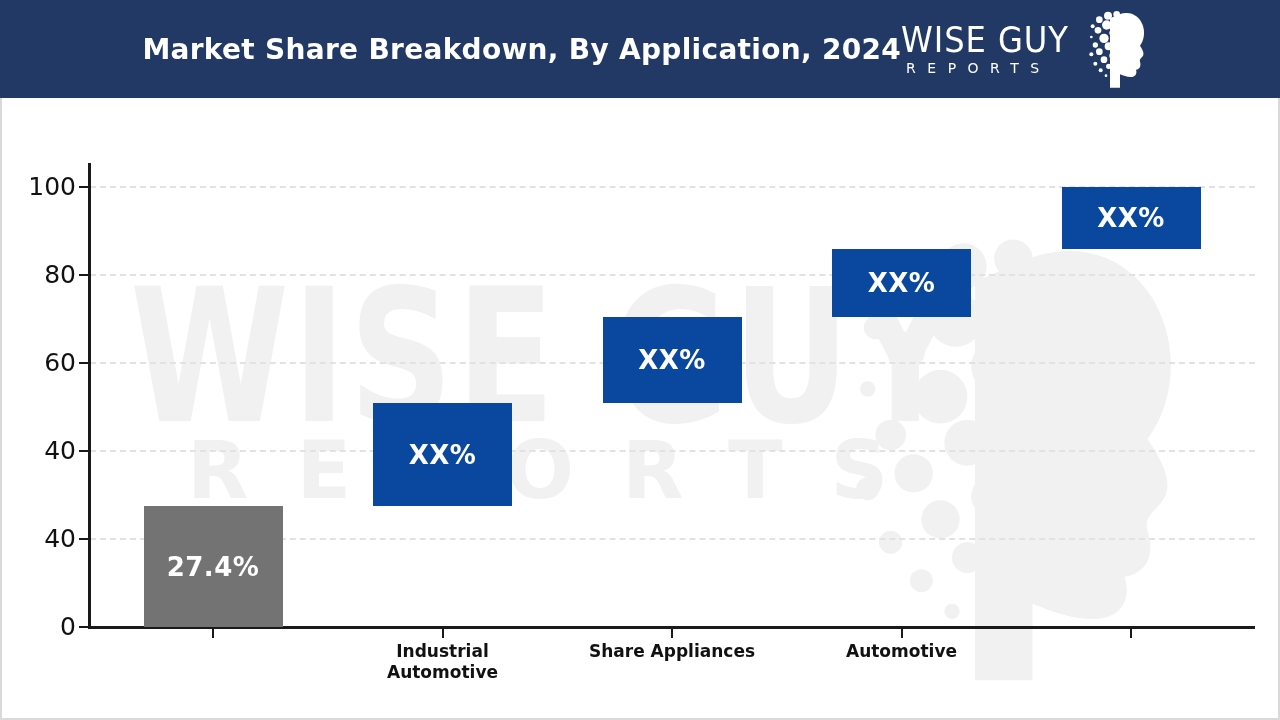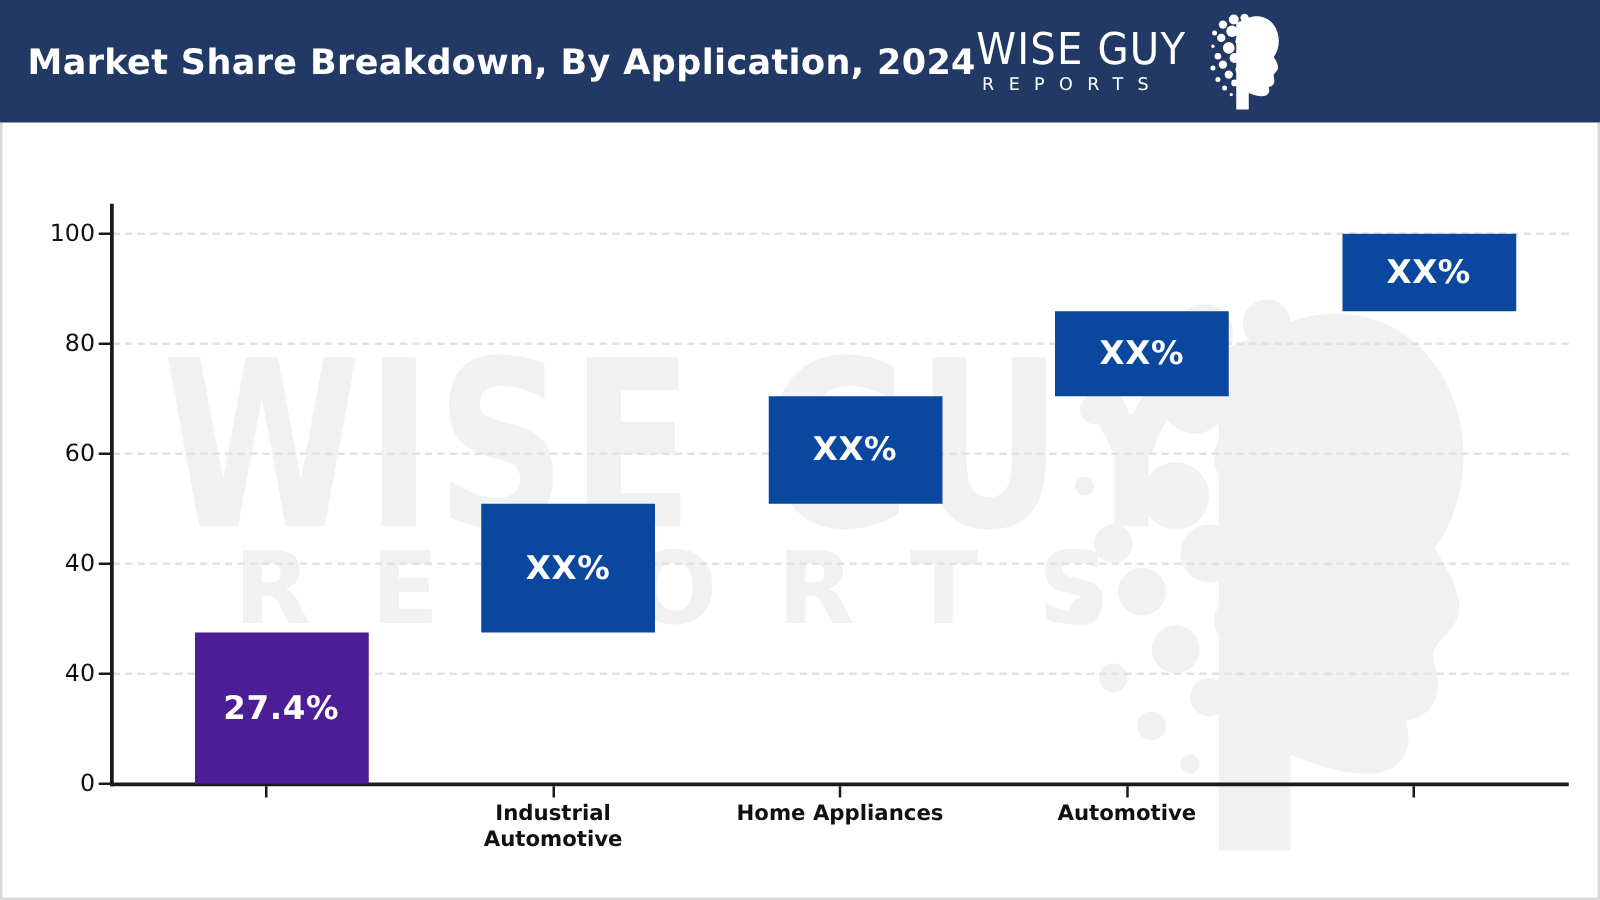--- a/index.html
+++ b/index.html
@@ -3,21 +3,21 @@
 <meta charset="utf-8">
 <style>
   * { margin:0; padding:0; box-sizing:border-box; }
   html,body { width:1280px; height:720px; overflow:hidden; background:#fff;
               font-family:"DejaVu Sans", sans-serif; }
   .page { position:relative; width:1280px; height:720px; background:#fff; }
 
   
   .header { position:absolute; top:0; left:0; width:1280px; height:98px;
             background:#213964; display:flex; align-items:center;
-            justify-content:flex-start; padding:0 14px 0 22px; z-index:5; }
+            justify-content:center; padding:0 14px 0 22px; z-index:5; }
   .title  { color:#ffffff; font-size:28px; font-weight:700; letter-spacing:.3px; }
   .logo   { display:flex; align-items:center; gap:2px; }
   .logo-text { display:flex; flex-direction:column; align-items:flex-start; }
   .logo-line1 { color:#fff; font-size:35px; font-weight:500; letter-spacing:1px;
                 line-height:1; transform:scaleX(.92); transform-origin:left center; }
   .logo-line2 { color:#fff; font-size:14px; font-weight:500; letter-spacing:11.5px;
                 margin-top:3px; padding-left:5px; line-height:1; }
   .logo-face { width:60px; height:82px; }
 
   
@@ -30,24 +30,24 @@
               color:#f1f1f1; line-height:1; white-space:nowrap; letter-spacing:4px;
               transform:scaleX(.78); transform-origin:left top; }
   .wm-line2 { position:absolute; left:185px; top:333px; font-size:80px; font-weight:600;
               color:#f1f1f1; line-height:1; white-space:nowrap; letter-spacing:48px; }
   .wm-face  { position:absolute; left:835px; top:130px; width:345px; height:460px; }
 
   
   #plot { position:absolute; inset:0; z-index:1; }
   .grid { position:absolute; height:0; border-top:2px dashed #e2e2e2; }
   .spine { position:absolute; background:#1a1a1a; }
-  .ytick-label { position:absolute; width:62px; text-align:right; font-size:19px;
+  .ytick-label { position:absolute; width:62px; text-align:right; font-size:25px;
                  color:#111; line-height:26px; }
   .tickmark { position:absolute; background:#1a1a1a; }
-  .bar { position:absolute; display:flex; align-items:center; justify-content:center;margin-left:12px; }
+  .bar { position:absolute; display:flex; align-items:center; justify-content:center; }
   .bar-label { color:#ffffff; font-size:26px; font-weight:700; letter-spacing:.5px; }
   .cat-label { position:absolute; width:200px; text-align:center; font-size:17px;
                font-weight:700; color:#111; line-height:1.25; }
 </style>
 </head>
 <body>
 
 <div class="page">
 
   <header class="header">
@@ -133,33 +133,33 @@
         <div class="ytick-label" style="left: 12px; top: 340px;">40</div>
         <div class="tickmark" style="left: 77px; width: 11px; height: 2px; top: 264px; background: rgb(26, 26, 26);"></div>
         <div class="ytick-label" style="left: 12px; top: 252px;">60</div>
         <div class="tickmark" style="left: 77px; width: 11px; height: 2px; top: 176px; background: rgb(26, 26, 26);"></div>
         <div class="ytick-label" style="left: 12px; top: 164px;">80</div>
         <div class="tickmark" style="left: 77px; width: 11px; height: 2px; top: 88px; background: rgb(26, 26, 26);"></div>
         <div class="ytick-label" style="left: 12px; top: 76px;">100</div>
         <div class="spine" style="left: 86px; width: 3px; top: 65px; height: 466px;"></div>
         <div class="spine" style="left: 86px; width: 1167px; top: 528px; height: 3px;"></div>
         <div class="tickmark" style="left: 210px; width: 2px; top: 531px; height: 9px; background: rgb(26, 26, 26);"></div>
-        <div class="bar" style="left: 141.5px; width: 139px; top: 408.44px; height: 120.56px; background: #4c1d95;">
+        <div class="bar" style="left: 141.5px; width: 139px; top: 408.44px; height: 120.56px; background: #737373;">
           <span class="bar-label">27.4%</span>
         </div>
         <div class="tickmark" style="left: 439.5px; width: 2px; top: 531px; height: 9px; background: rgb(26, 26, 26);"></div>
         <div class="bar" style="left: 371px; width: 139px; top: 304.6px; height: 103.84px; background: rgb(10, 71, 158);">
           <span class="bar-label">XX%</span>
         </div>
         <div class="cat-label" style="left: 340.5px; top: 543px;">Industrial Automotive</div>
         <div class="tickmark" style="left: 669px; width: 2px; top: 531px; height: 9px; background: rgb(26, 26, 26);"></div>
         <div class="bar" style="left: 600.5px; width: 139px; top: 218.8px; height: 85.8px; background: rgb(10, 71, 158);">
           <span class="bar-label">XX%</span>
         </div>
-        <div class="cat-label" style="left: 570px; top: 543px;">Home Appliances</div>
+        <div class="cat-label" style="left: 570px; top: 543px;">Share Appliances</div>
         <div class="tickmark" style="left: 898.5px; width: 2px; top: 531px; height: 9px; background: rgb(26, 26, 26);"></div>
         <div class="bar" style="left: 830px; width: 139px; top: 150.6px; height: 68.2px; background: rgb(10, 71, 158);">
           <span class="bar-label">XX%</span>
         </div>
         <div class="cat-label" style="left: 799.5px; top: 543px;">Automotive</div>
         <div class="tickmark" style="left: 1128px; width: 2px; top: 531px; height: 9px; background: rgb(26, 26, 26);"></div>
         <div class="bar" style="left: 1059.5px; width: 139px; top: 89px; height: 61.6px; background: rgb(10, 71, 158);">
           <span class="bar-label">XX%</span>
         </div>
       </div>

